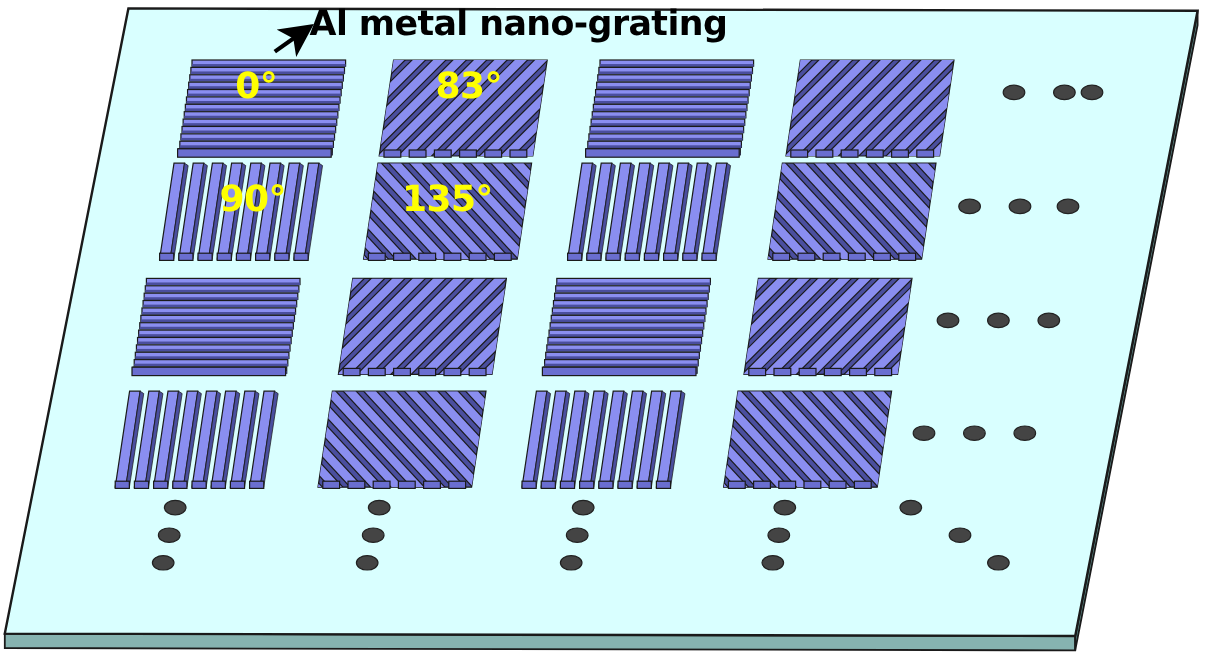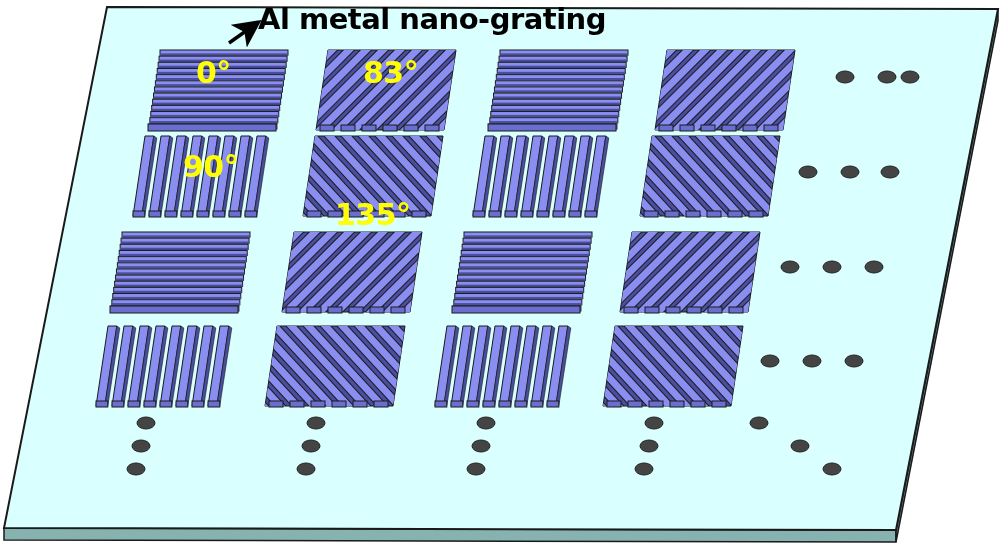--- a/index.html
+++ b/index.html
@@ -716,14 +716,14 @@
     <g id="annotation-layer">
       <line id="pointer-arrow" stroke="#000" stroke-width="3.5" marker-end="url(#arrowhead)" x1="229" y1="43" x2="253" y2="26"></line>
     </g>
   </svg>
 
   <div class="label title-label" style="left:258px; top:5px;">Al metal nano-grating</div>
 
   <div class="label angle-label" style="left:196px; top:58px;">0°</div>
   <div class="label angle-label" style="left:363px; top:58px;">83°</div>
   <div class="label angle-label" style="left:161px; top:152px;margin-left:22px;">90°</div>
-  <div class="label angle-label" style="left:335px; top:152px;margin-top:48px;">135°</div>
+  <div class="label angle-label" style="left:335px; top:152px;">135°</div>
 </div>
 
 </body></html>

